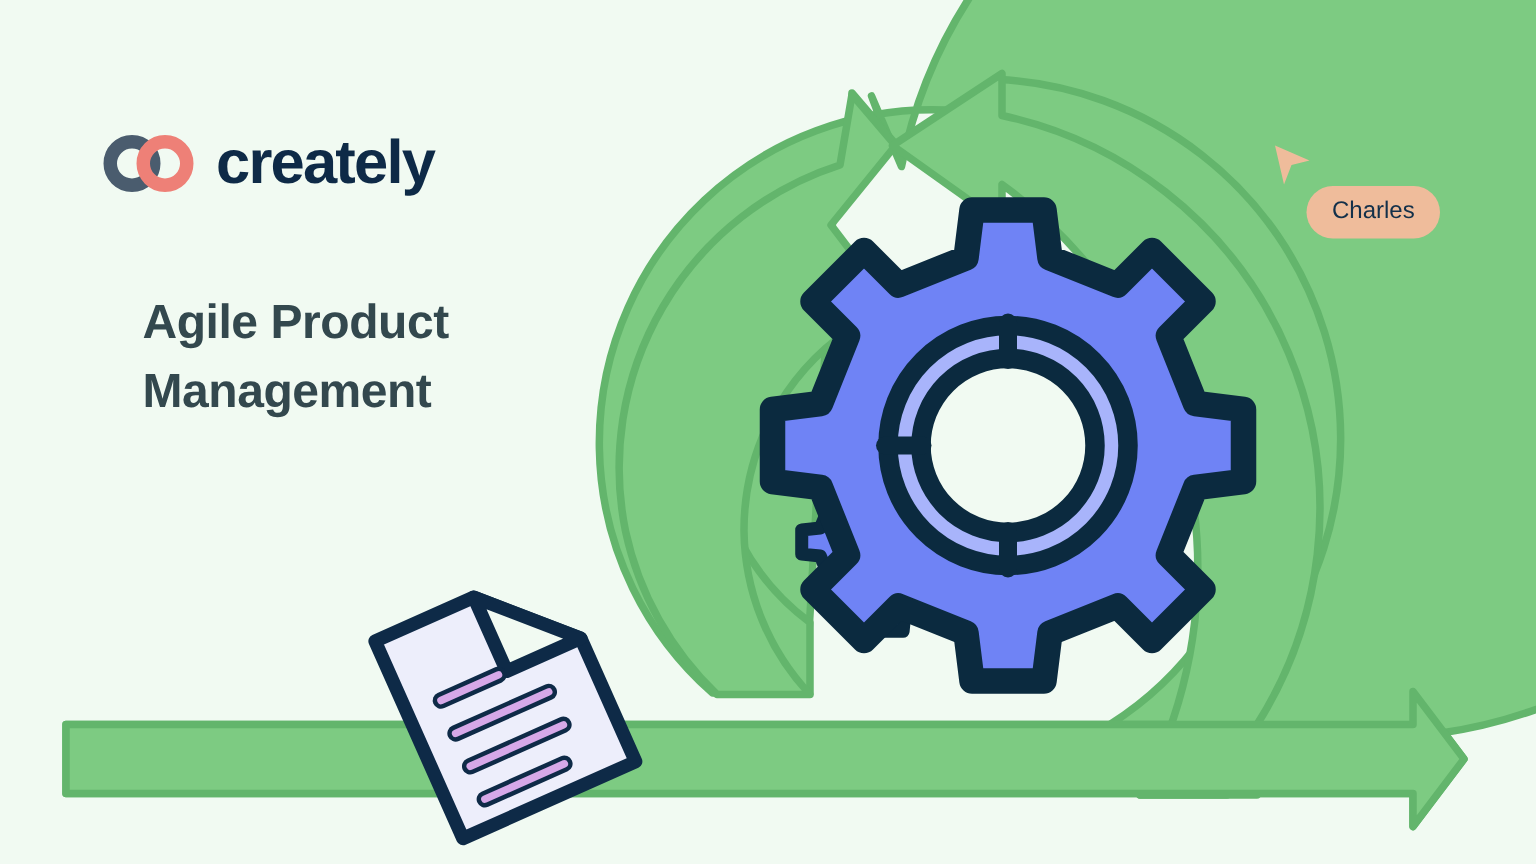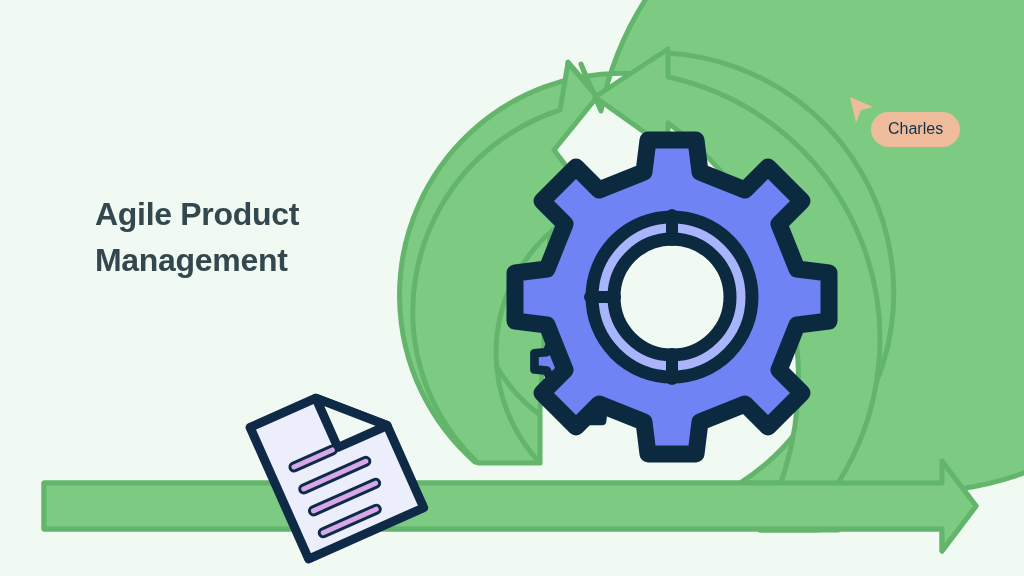--- a/index.html
+++ b/index.html
@@ -69,21 +69,21 @@
     position: absolute;
     left: 849px;
     top: 96px;
     width: 120px;
     height: 56px;
   }
   #cursor-arrow { position:absolute; left:0; top:0; width:26px; height:30px; }
   #cursor-label {
     position: absolute;
     left: 22px;
-    top: 16px;
+    top: 28px;
     background: #EFBC9B;
     color: #13304A;
     font-size: 16px;
     line-height: 1;
     padding: 9px 17px 10px 17px;
     border-radius: 18px;
     font-family: "Liberation Sans", sans-serif;
     white-space: nowrap;
   }
 </style>
@@ -276,20 +276,27 @@
       <circle cx="0" cy="0" r="58" fill="#F1FAF2" stroke="#0B2A3F" stroke-width="13"></circle>
 
       <g stroke="#0B2A3F" stroke-width="12" stroke-linecap="round">
         <line x1="0" y1="-82" x2="0" y2="-57"></line>
         <line x1="0" y1="57" x2="0" y2="82"></line>
         <line x1="-82" y1="0" x2="-57" y2="0"></line>
       </g>
     </g>
   </svg>
 
+  <div id="logo">
+    <svg id="logo-mark" viewBox="0 0 62 40" xmlns="http://www.w3.org/2000/svg">
+      <circle cx="20" cy="20" r="14.5" fill="none" stroke="#4A5C6E" stroke-width="9"></circle>
+      <circle cx="42" cy="20" r="14.5" fill="none" stroke="#EE8077" stroke-width="9"></circle>
+    </svg>
+    <span id="logo-word" style="color: rgb(14, 42, 71);">creately</span>
+  </div>
 
   <div id="title" style="color: rgb(51, 72, 78);">Agile Product
 Management</div>
 
   <div id="cursor-group">
     <svg id="cursor-arrow" viewBox="0 0 26 30" xmlns="http://www.w3.org/2000/svg">
       <path d="M 1 1 L 24 11 L 12 14 L 7 27 Z" fill="#EFBC9B"></path>
     </svg>
     <div id="cursor-label" style="background: rgb(239, 188, 155); color: rgb(19, 48, 74);">Charles</div>
   </div>

